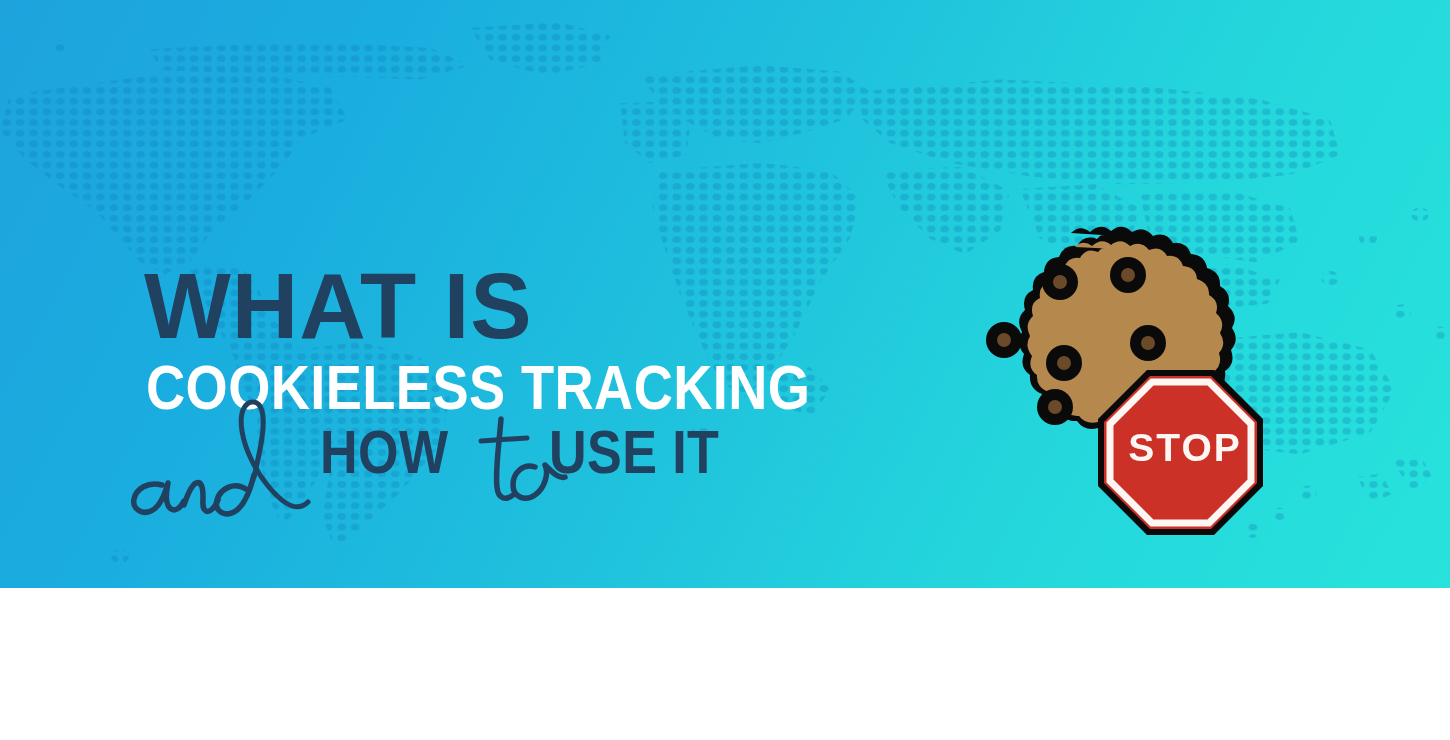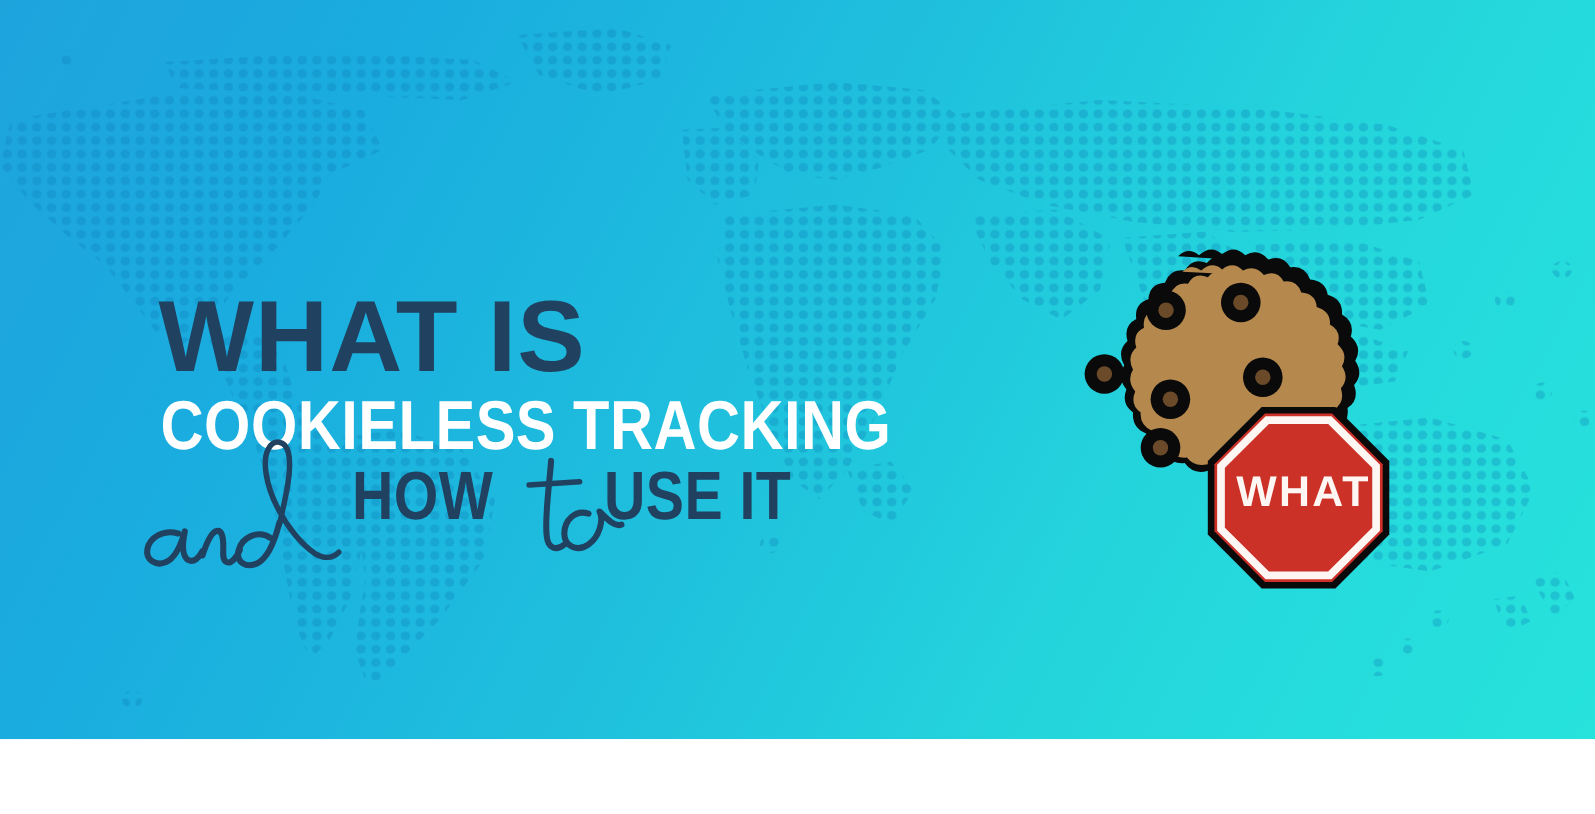--- a/index.html
+++ b/index.html
@@ -5,21 +5,21 @@
   html, body {
     margin: 0;
     padding: 0;
     background: #ffffff;
   }
   * { box-sizing: border-box; }
 
   .banner {
     position: relative;
     width: 1450px;
-    height: 672px;
+    height: 588px;
     overflow: hidden;
     font-family: "Liberation Sans", sans-serif;
     background: linear-gradient(118deg, #1ea3dd 0%, #1aaddf 22%, #1fc0dd 48%, #24d6dc 72%, #27e3dc 100%);
     text-decoration: underline;
   }
 
   
   .map-dots {
     position: absolute;
     inset: 0;
@@ -314,15 +314,15 @@
 
         <polygon points="49,0 116,0 165,49 165,116 116,165 49,165 0,116 0,49" fill="#0a0a0a"></polygon>
 
         <polygon points="52,6 113,6 159,52 159,113 113,159 52,159 6,113 6,52" fill="#cc3128"></polygon>
 
         <polygon points="54,12 111,12 153,54 153,111 111,153 54,153 12,111 12,54" fill="none" stroke="#fdf6f2" stroke-width="7"></polygon>
       </g>
     </svg>
   </div>
 
-  <div class="stop-label">WHAT</div>
+  <div class="stop-label">STOP</div>
 
 </div>
 
 </body></html>

